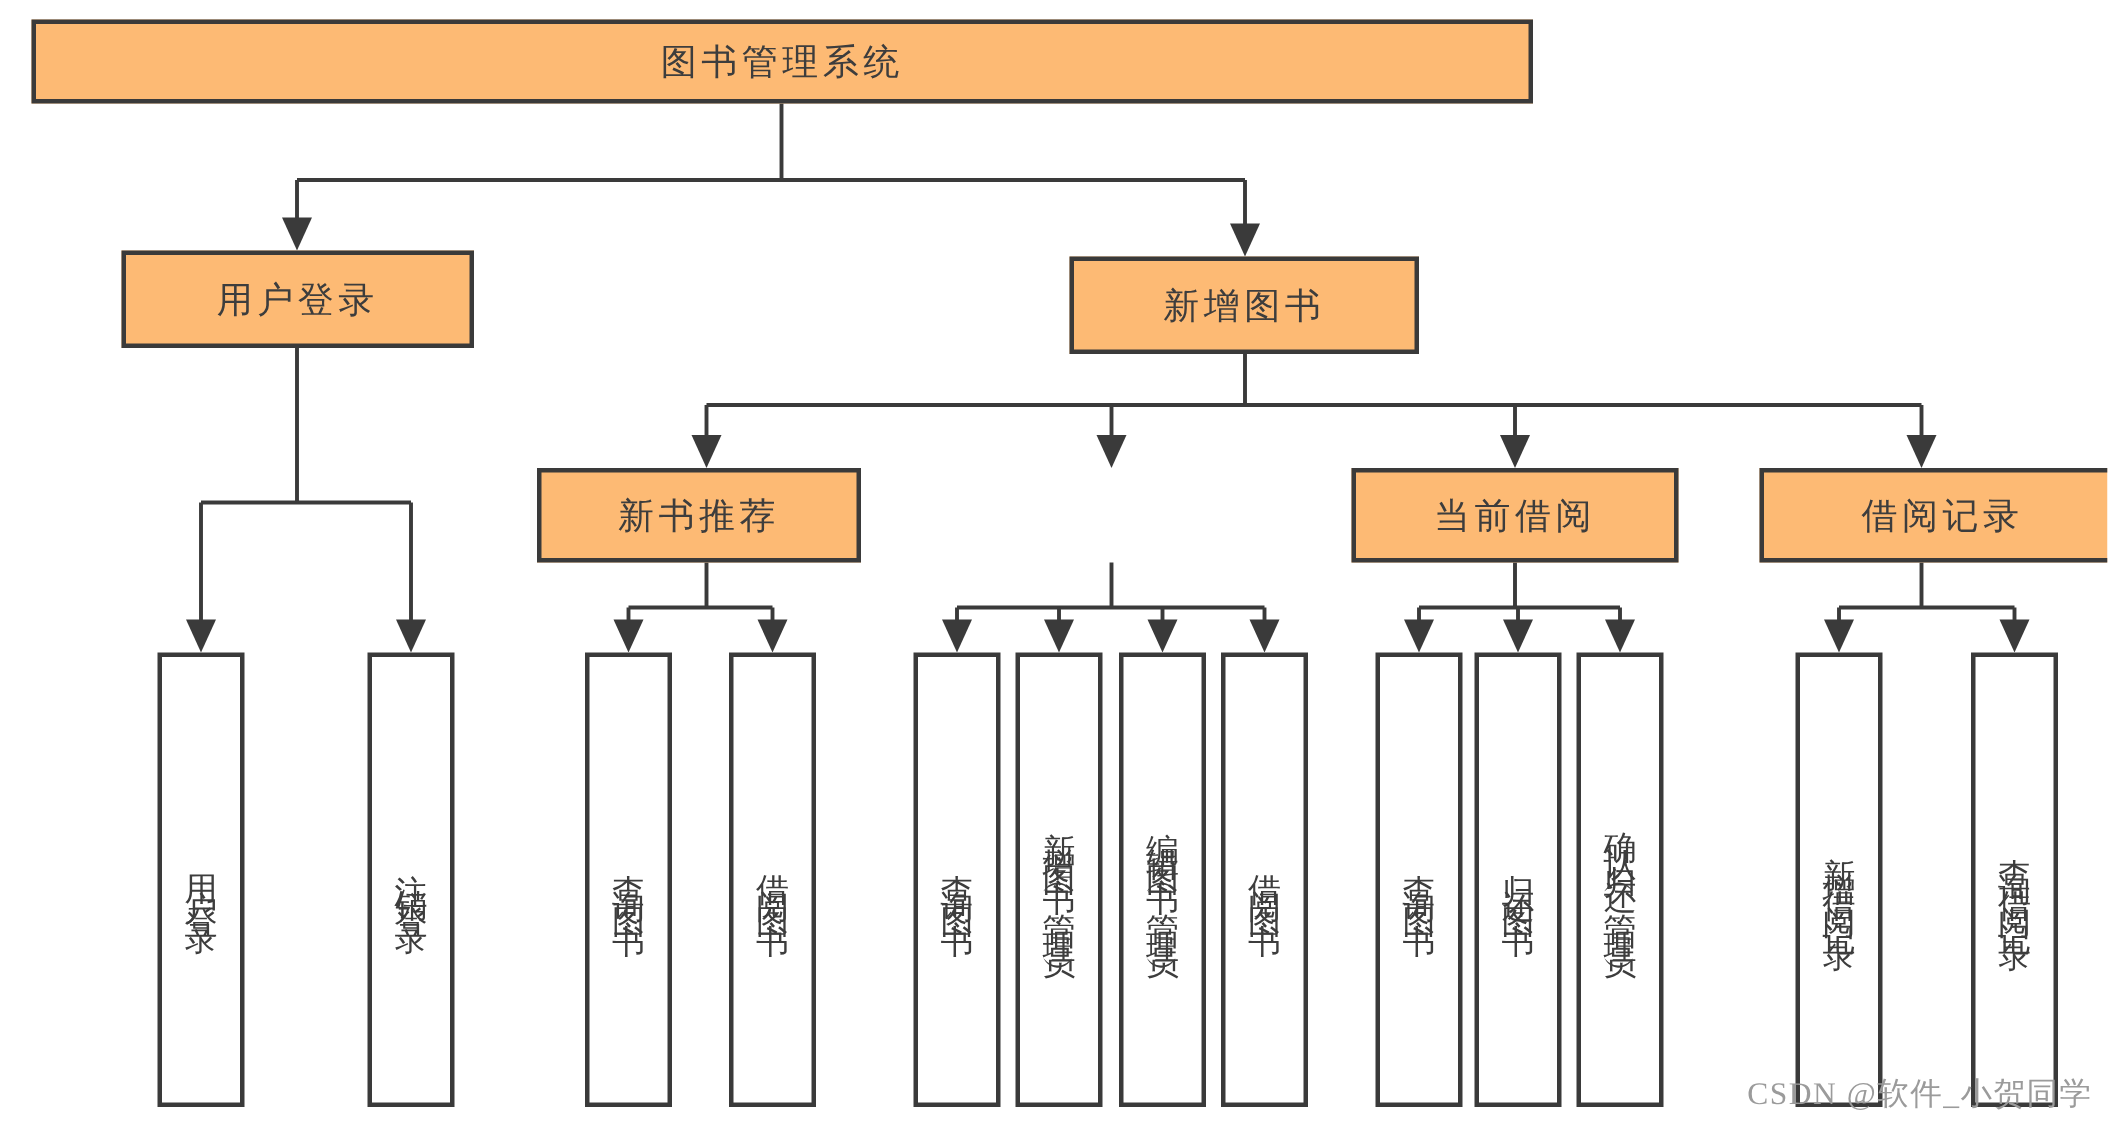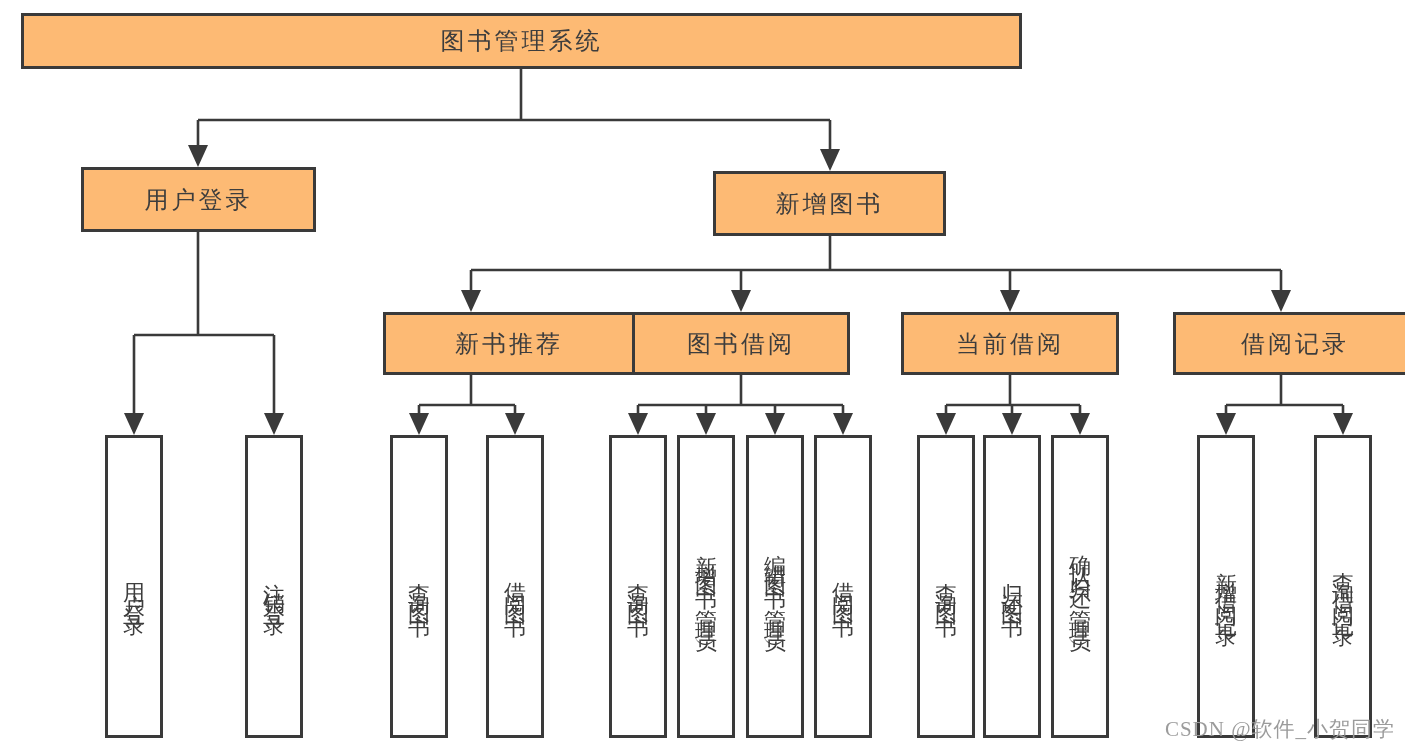--- a/index.html
+++ b/index.html
@@ -53,21 +53,21 @@
     font-size: 22px;
     letter-spacing: 11px;
     line-height: 1;
     color: #3d3d3d;
   }
   
   .root-box      { left: 21px;   top: 13px;  width: 1001px; height: 56px; }
   .user-branch   { left: 81px;   top: 167px; width: 235px;  height: 65px; }
   .book-branch   { left: 713px;  top: 171px; width: 233px;  height: 65px; }
   .grp           { top: 312px; height: 63px; }
-  .grp-new       { left: 383px;  width: 252px; }
+  .grp-new       { left: 358px;  width: 216px; }
   .grp-borrow    { left: 632px;  width: 218px; }
   .grp-current   { left: 901px;  width: 218px; }
   .grp-record    { left: 1173px; width: 244px; }
   .leaf          { top: 435px; width: 58px; height: 303px; }
   .leaf-u1 { left: 105px; }
   .leaf-u2 { left: 245px; }
   .leaf-n1 { left: 390px; }
   .leaf-n2 { left: 486px; }
   .leaf-b1 { left: 609px; }
   .leaf-b2 { left: 677px; }
@@ -133,21 +133,20 @@
     <path class="ln" d="M1226,405 V431" marker-end="url(#arrow)"></path>
     <path class="ln" d="M1343,405 V431" marker-end="url(#arrow)"></path>
   </svg>
 
   <div class="node root-box">图书管理系统</div>
 
   <div class="node user-branch">用户登录</div>
   <div class="node book-branch">新增图书</div>
 
   <div class="node grp grp-new">新书推荐</div>
-  <div class="node grp grp-borrow">图书借阅</div>
   <div class="node grp grp-current">当前借阅</div>
   <div class="node grp grp-record">借阅记录</div>
 
   <div class="leaf leaf-u1">
     <span class="vtext">用户登录</span>
   </div>
   <div class="leaf leaf-u2">
     <span class="vtext">注销登录</span>
   </div>
 

